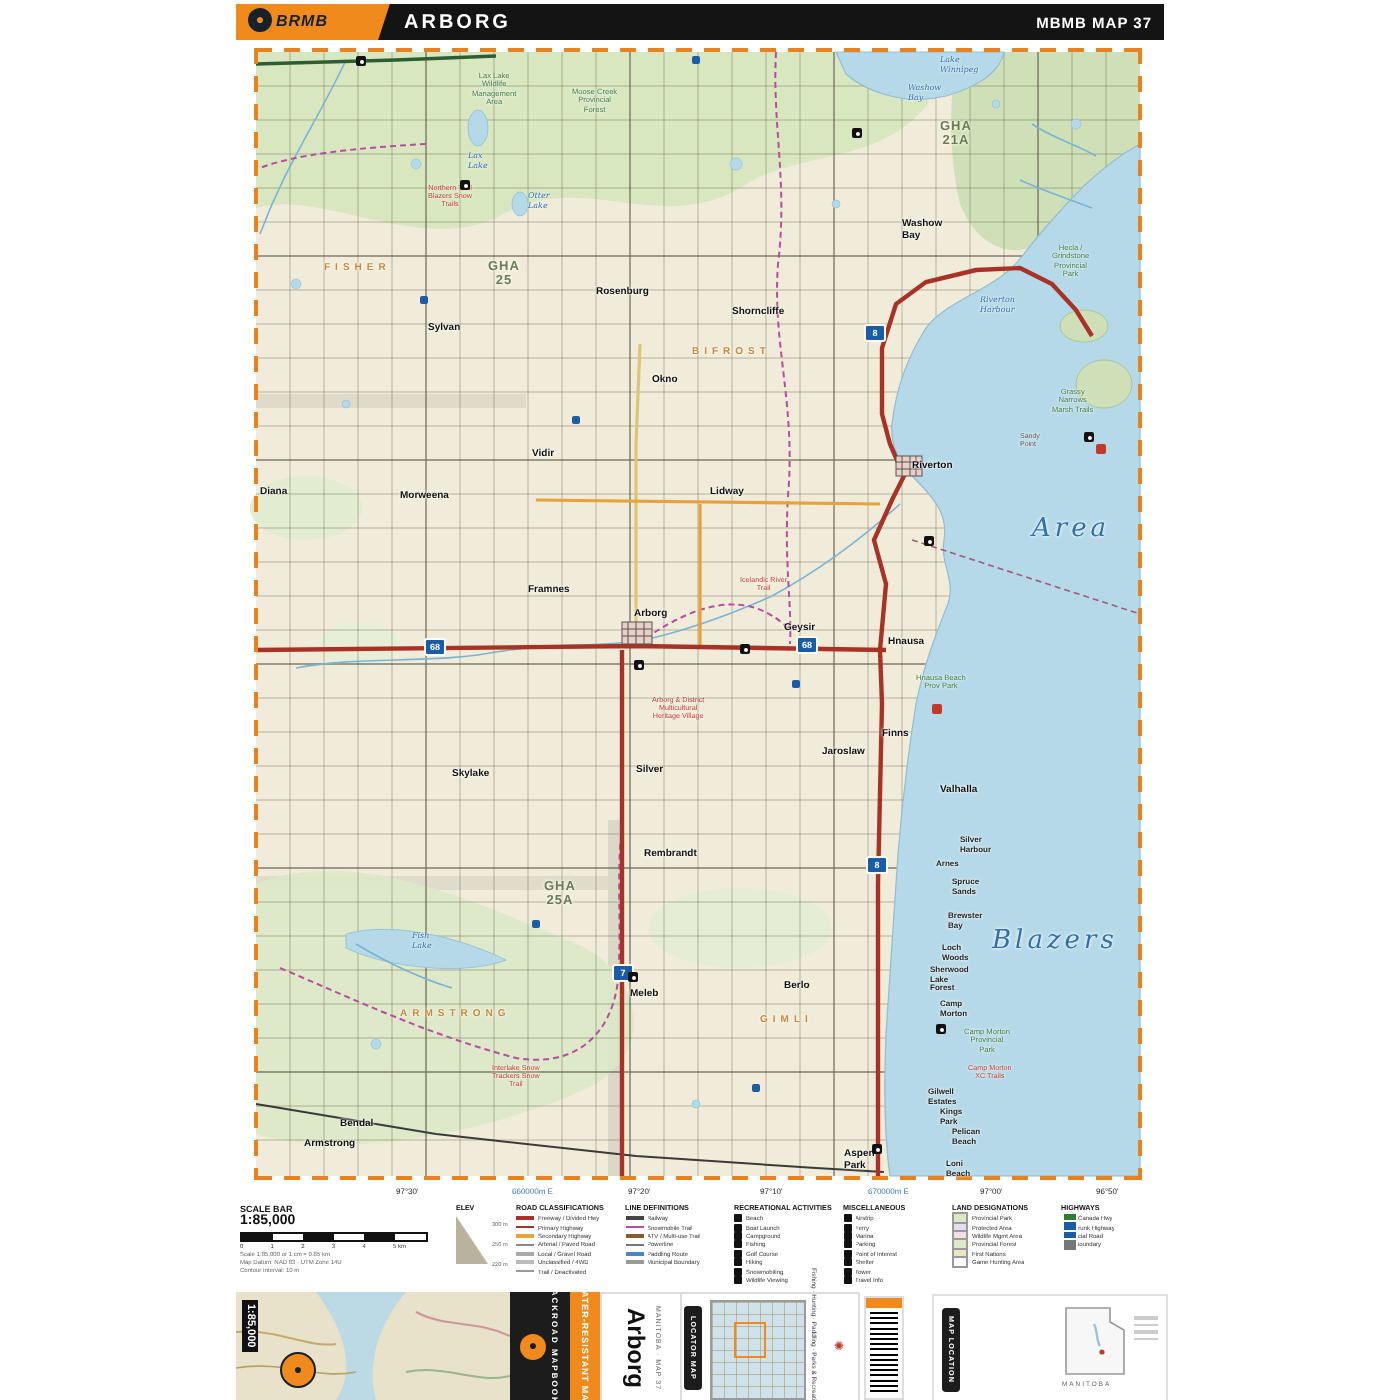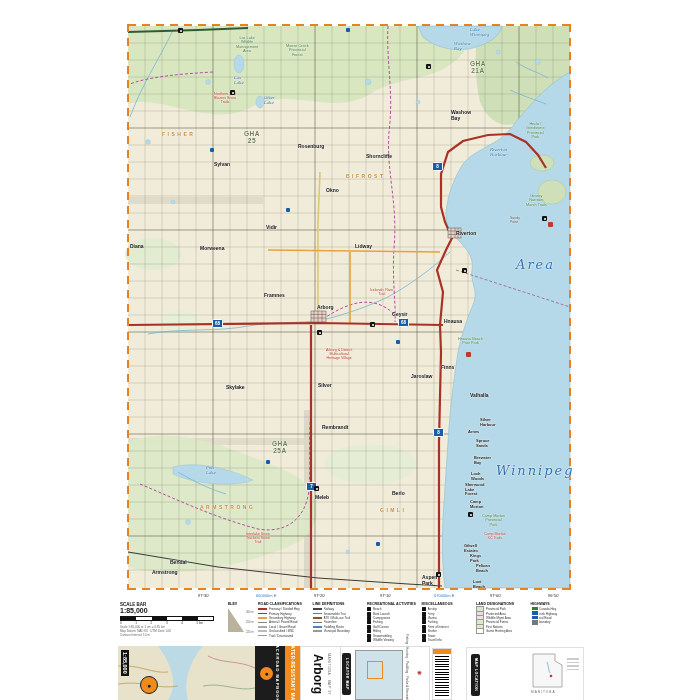--- a/index.html
+++ b/index.html
@@ -106,20 +106,30 @@
   #pE .mb-out{position:absolute;left:62px;top:4px;}
   #pE .cap{position:absolute;left:100px;top:8px;width:12px;}
   #pE .gl{height:1.5px;background:#ccc;margin:2px 0;}
   #pE .prov{position:absolute;left:64px;top:42px;font-size:3.2px;color:#666;letter-spacing:1px;}
 </style>
 </head>
 <body>
 <div id="stage">
 <div id="sheet">
 
+  <div id="hdr">
+    <div class="orange"></div>
+    <div class="slash"></div>
+    <div class="logo">
+      <span class="pin">●</span>
+      <span class="bt">BRMB</span>
+    </div>
+    <span class="title">ARBORG</span>
+    <span class="ref">MBMB MAP 37</span>
+  </div>
 
   <div class="mstrip" id="m-top" style="left:0;top:21px;width:464px;height:7px;">
         <span class="mlbl" style="left: 80px; top: 1px;">97°30'</span>
         <span class="mlbl blue" style="left: 138px; top: 1px;">660000m E</span>
         <span class="mlbl" style="left: 196px; top: 1px;">97°20'</span>
         <span class="mlbl" style="left: 262px; top: 1px;">97°10'</span>
         <span class="mlbl blue" style="left: 316px; top: 1px;">670000m E</span>
         <span class="mlbl" style="left: 372px; top: 1px;">97°00'</span>
         <span class="mlbl" style="left: 430px; top: 1px;">96°50'</span>
       </div>
@@ -285,21 +295,21 @@
 Beach</span>
           <span class="lbl pt" style="left: 392px; top: 194px;">Sandy
 Point</span>
           <span class="lbl water" style="left: 352px; top: 6px;">Lake
 Winnipeg</span>
           <span class="lbl water" style="left: 336px; top: 20px;">Washow
 Bay</span>
           <span class="lbl water" style="left: 372px; top: 126px;">Riverton
 Harbour</span>
           <span class="lbl water-big" style="left: 398px; top: 236px;">Area</span>
-          <span class="lbl water-big" style="left: 378px; top: 442px;">Winnipeg</span>
+          <span class="lbl water-big" style="left: 378px; top: 442px;">Blazers</span>
           <span class="lbl water" style="left: 116px; top: 54px;">Lax
 Lake</span>
           <span class="lbl water" style="left: 146px; top: 74px;">Otter
 Lake</span>
           <span class="lbl water" style="left: 88px; top: 444px;">Fish
 Lake</span>
           <span class="lbl park" style="left: 118px; top: 14px;">Lax Lake
 Wildlife
 Management
 Area</span>

